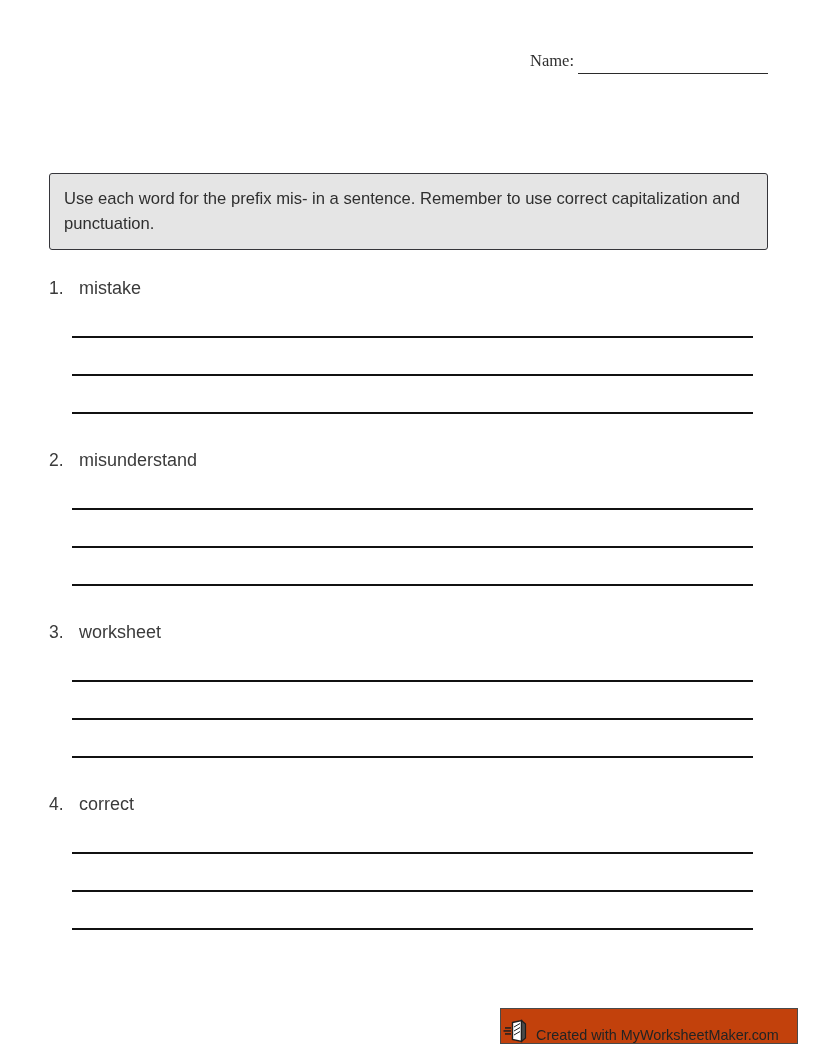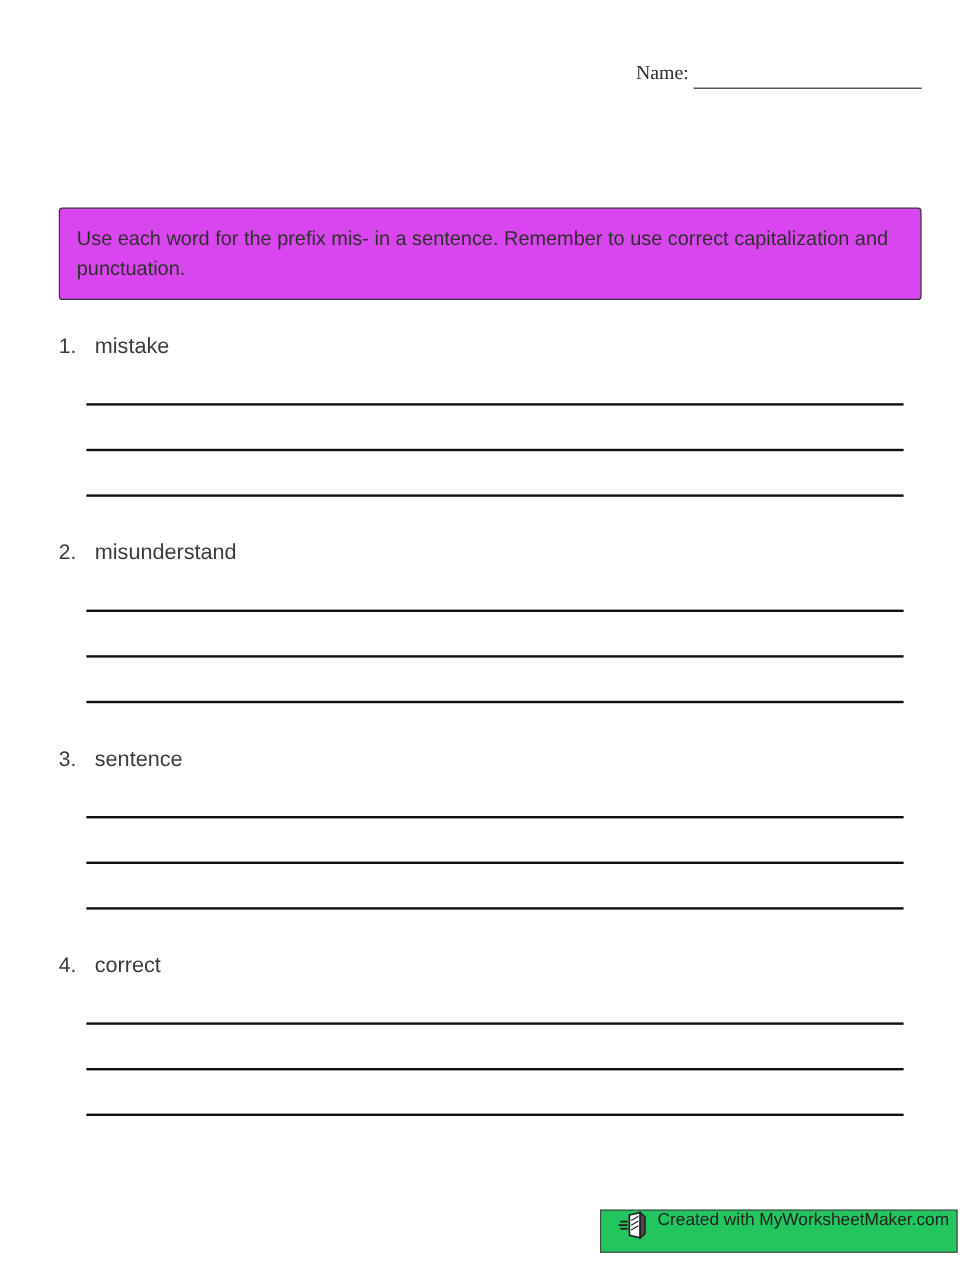--- a/index.html
+++ b/index.html
@@ -72,21 +72,21 @@
   .instruction-box {
     position: absolute;
     left: 49px;
     top: 173px;
     width: 719px;
     min-height: 65px;
     box-sizing: border-box;
     border: 1.3px solid #35353a;
     border-radius: 3px;
     padding: 12px 16px 13px 14px;
-    background: #d946ef;
+    background: #e5e5e5;
   }
   .instruction-text {
     font-size: 16.6px;
     line-height: 25px;
     color: #2f2f2f;
   }
 
   
   .items {
     position: absolute;
@@ -132,24 +132,24 @@
 
   
   .footer-badge {
     position: absolute;
     left: 500px;
     top: 1008px;
     width: 298px;
     height: 36px;
     box-sizing: border-box;
     border: 1.2px solid #4a4a4a;
-    background: #22c55e;
+    background: #c2410c;
     display: flex;
-    align-items: flex-start;
-    padding-left: 14px;
+    align-items: flex-end;
+    padding-left: 2px;
   }
   .footer-logo {
     width: 26px;
     height: 24px;
     flex: 0 0 26px;
     display: block;
   }
   .footer-text {
     margin-left: 7px;
     font-size: 14.4px;
@@ -198,21 +198,21 @@
       <div class="lines">
         <div class="write-line"></div>
         <div class="write-line"></div>
         <div class="write-line"></div>
       </div>
     </div>
 
     <div class="item">
       <div class="item-head">
         <span class="item-number">3.</span>
-        <span class="item-word">sentence</span>
+        <span class="item-word">worksheet</span>
       </div>
       <div class="lines">
         <div class="write-line"></div>
         <div class="write-line"></div>
         <div class="write-line"></div>
       </div>
     </div>
 
     <div class="item">
       <div class="item-head">

